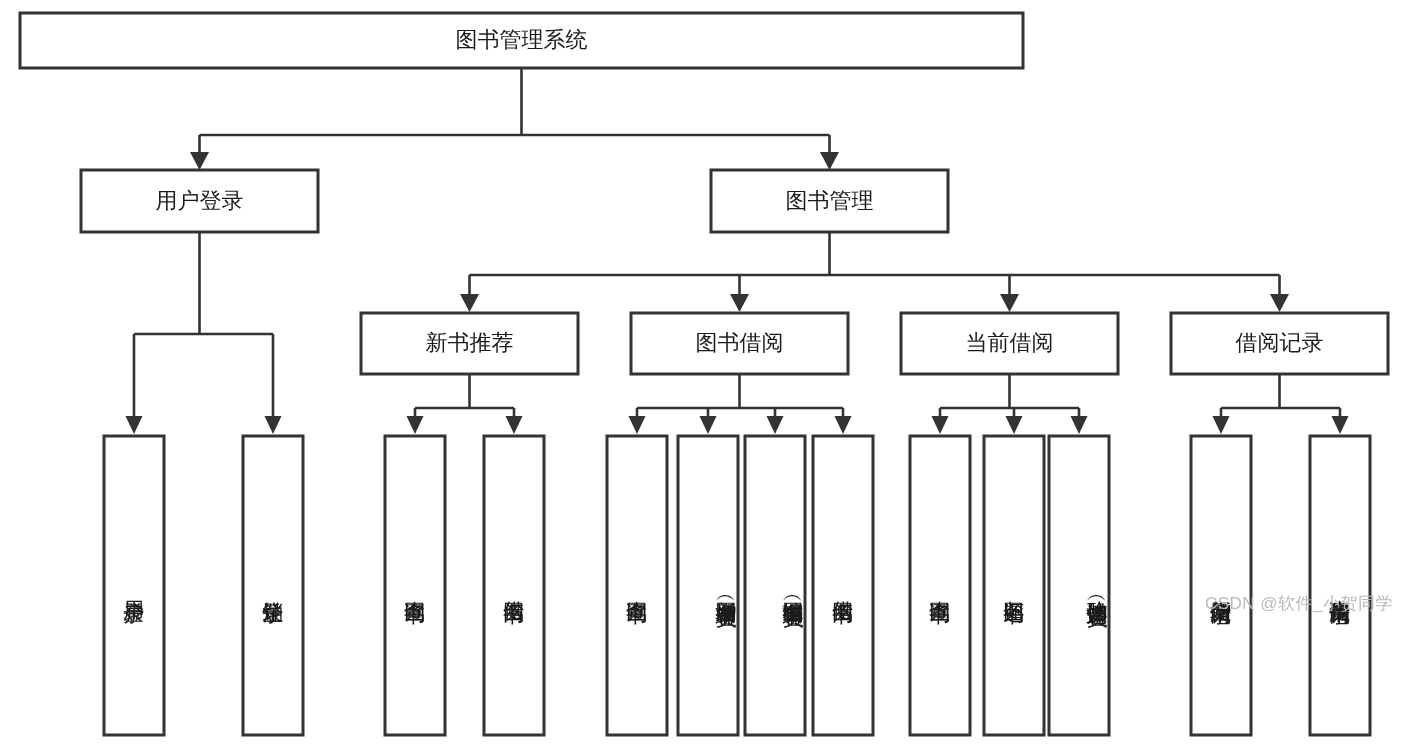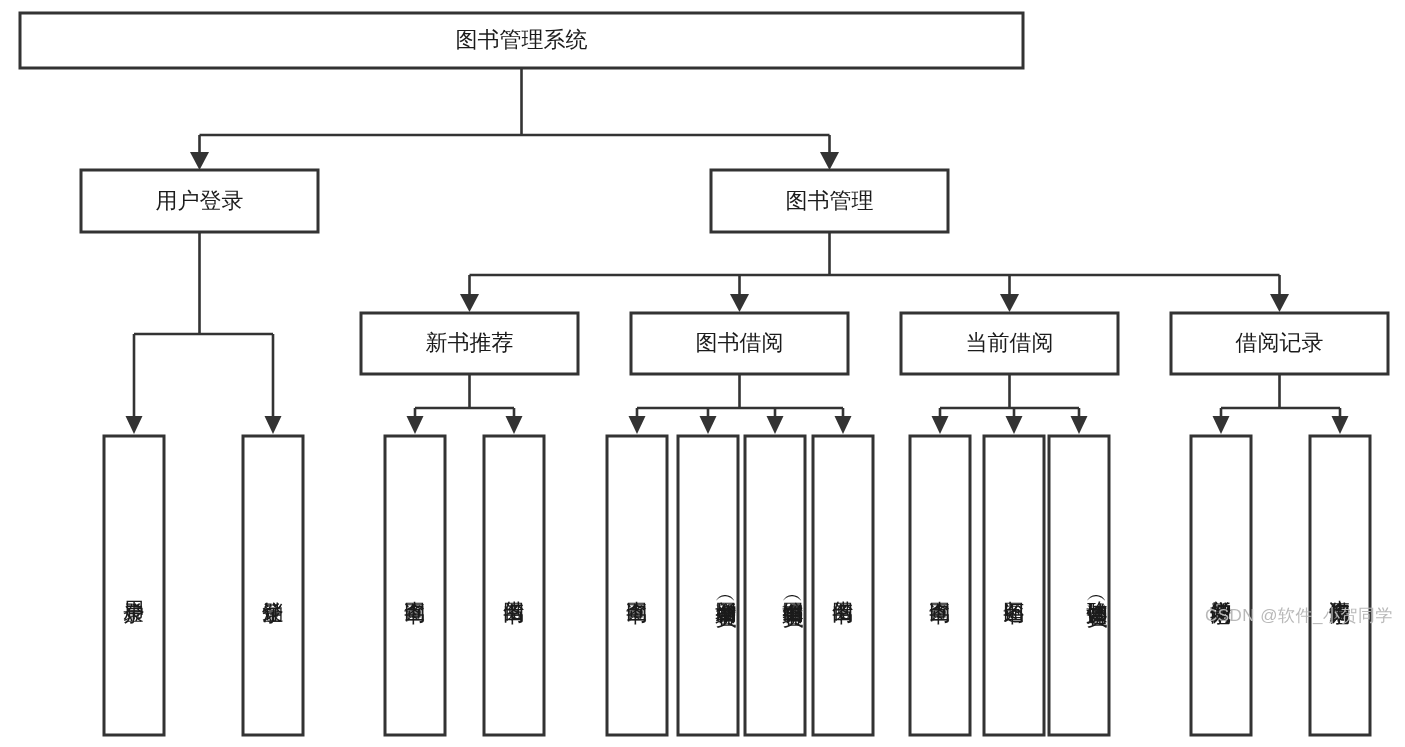--- a/index.html
+++ b/index.html
@@ -56,21 +56,21 @@
     line-height: 1.12;
     color: #1b1b1b;
     letter-spacing: 1px;
     text-align: center;
     white-space: nowrap;
     pointer-events: none;
   }
   .watermark {
     position: absolute;
     right: 12px;
-    bottom: 0;
+    bottom: 12px;
     font-family: "Liberation Sans", "DejaVu Sans", sans-serif;
     font-size: 17px;
     color: #b9b9b9;
     letter-spacing: 0.5px;
     white-space: nowrap;
     margin-left: 16px;
   }
 </style>
 </head>
 <body>

